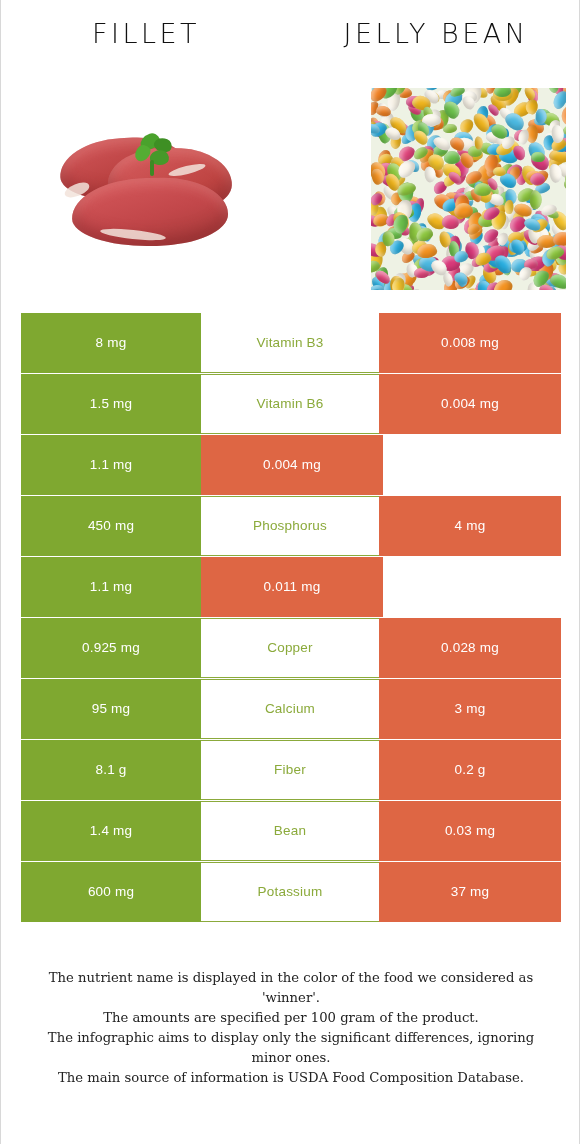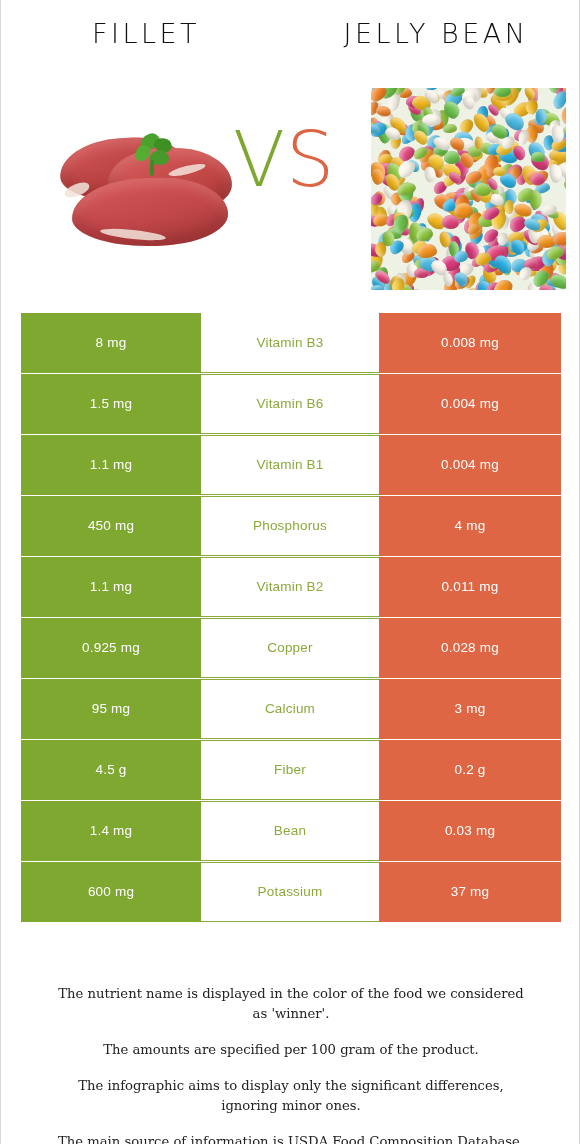--- a/index.html
+++ b/index.html
@@ -146,21 +146,21 @@
   .footer {
     position:absolute;
     left:34px; top:968px;
     width:512px;
     text-align:center;
     font-size:13.2px;
     line-height:20px;
     color:#222222;
     font-family:"DejaVu Serif", serif;
   }
-  .footer p { margin:16px; }
+  .footer p { margin:0; }
 </style>
 </head>
 <body>
 
 <div class="page">
 
   <div class="titles">
     <div class="title title-left">Fillet</div>
     <div class="title title-right">Jelly Bean</div>
   </div>
@@ -176,21 +176,20 @@
       <div class="steak-fat fat-3"></div>
       <div class="parsley">
         <div class="leaf lf1"></div>
         <div class="leaf lf2"></div>
         <div class="leaf lf3"></div>
         <div class="leaf lf4"></div>
         <div class="leaf stem"></div>
       </div>
     </div>
 
-    <div class="vs"><span class="v">V</span><span class="s">S</span></div>
 
     <div class="beans" id="beans">
         <div class="bn" style="width: 17.9px; height: 13.7px; left: 166.7px; top: 184.4px; transform: rotate(-79.7deg); background: rgb(140, 198, 62);"></div>
         <div class="bn" style="width: 18px; height: 12.7px; left: 70.7px; top: 110.4px; transform: rotate(13.6deg); background: rgb(250, 246, 236);"></div>
         <div class="bn" style="width: 18.3px; height: 12.9px; left: 12px; top: -7.1px; transform: rotate(58.3deg); background: rgb(243, 146, 32);"></div>
         <div class="bn" style="width: 17.4px; height: 12.3px; left: 4.8px; top: 64.4px; transform: rotate(-76.7deg); background: rgb(240, 128, 34);"></div>
         <div class="bn" style="width: 14.7px; height: 11.2px; left: 98.2px; top: 144px; transform: rotate(-57.1deg); background: rgb(41, 174, 224);"></div>
         <div class="bn" style="width: 13.4px; height: 8.6px; left: -3.3px; top: 32.4px; transform: rotate(81.9deg); background: rgb(240, 128, 34);"></div>
         <div class="bn" style="width: 18.5px; height: 13.8px; left: 127.7px; top: 119.6px; transform: rotate(-33.3deg); background: rgb(247, 242, 230);"></div>
         <div class="bn" style="width: 15.8px; height: 11.7px; left: 85.3px; top: 184.9px; transform: rotate(45.2deg); background: rgb(247, 242, 230);"></div>
@@ -612,45 +611,43 @@
         <div class="cell cell-mid">Vitamin B3</div>
         <div class="cell cell-right">0.008 mg</div>
       </div>
       <div class="row">
         <div class="cell cell-left">1.5 mg</div>
         <div class="cell cell-mid">Vitamin B6</div>
         <div class="cell cell-right">0.004 mg</div>
       </div>
       <div class="row">
         <div class="cell cell-left">1.1 mg</div>
-        <div class="cell cell-mid">Vitamin B1</div>
         <div class="cell cell-right">0.004 mg</div>
       </div>
       <div class="row">
         <div class="cell cell-left">450 mg</div>
         <div class="cell cell-mid">Phosphorus</div>
         <div class="cell cell-right">4 mg</div>
       </div>
       <div class="row">
         <div class="cell cell-left">1.1 mg</div>
-        <div class="cell cell-mid">Vitamin B2</div>
         <div class="cell cell-right">0.011 mg</div>
       </div>
       <div class="row">
         <div class="cell cell-left">0.925 mg</div>
         <div class="cell cell-mid">Copper</div>
         <div class="cell cell-right">0.028 mg</div>
       </div>
       <div class="row">
         <div class="cell cell-left">95 mg</div>
         <div class="cell cell-mid">Calcium</div>
         <div class="cell cell-right">3 mg</div>
       </div>
       <div class="row">
-        <div class="cell cell-left">4.5 g</div>
+        <div class="cell cell-left">8.1 g</div>
         <div class="cell cell-mid">Fiber</div>
         <div class="cell cell-right">0.2 g</div>
       </div>
       <div class="row">
         <div class="cell cell-left">1.4 mg</div>
         <div class="cell cell-mid">Bean</div>
         <div class="cell cell-right">0.03 mg</div>
       </div>
       <div class="row">
         <div class="cell cell-left">600 mg</div>

